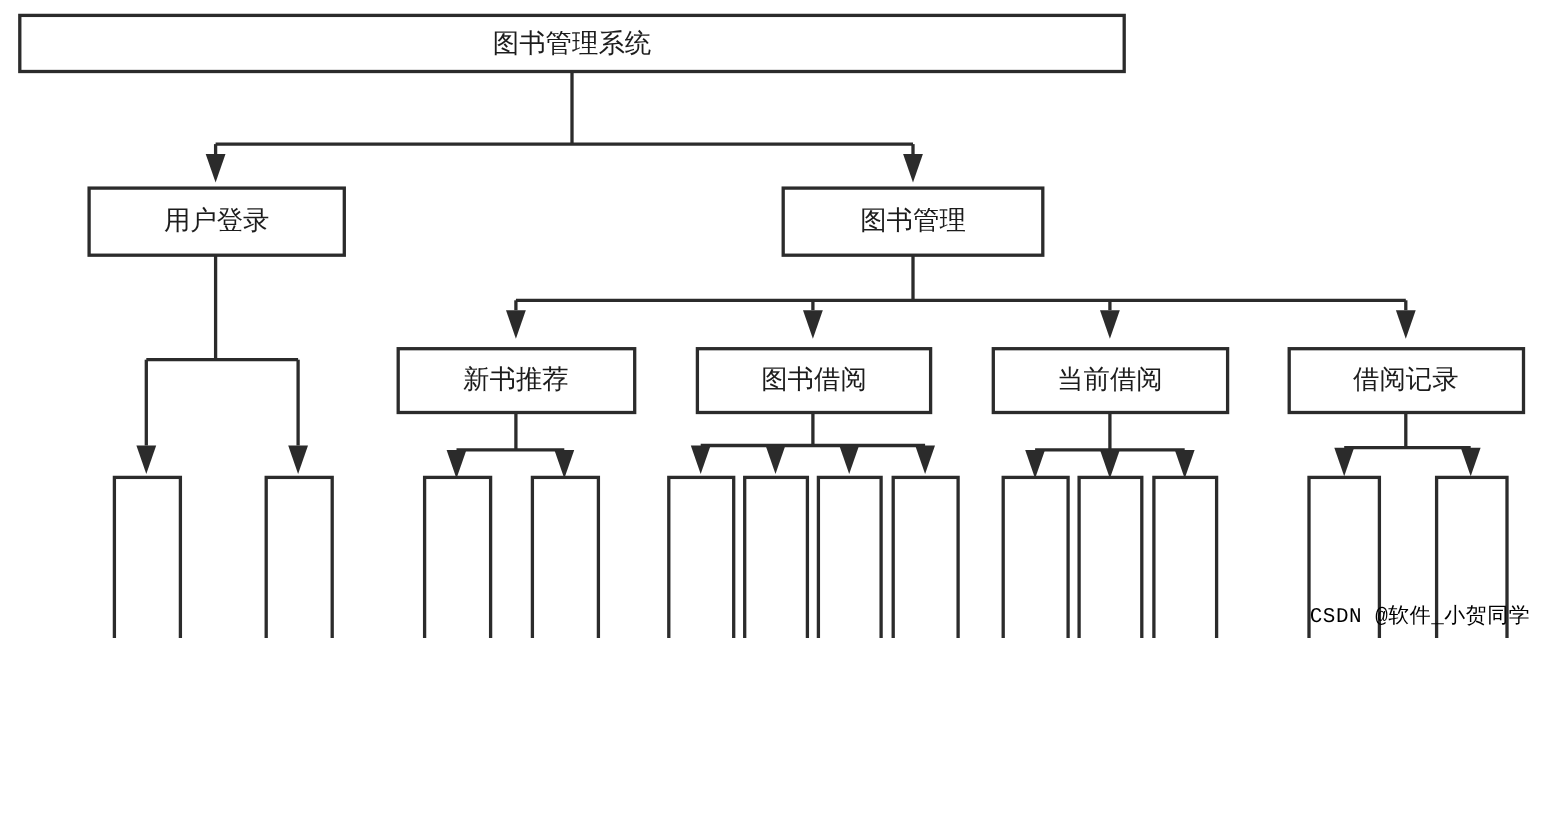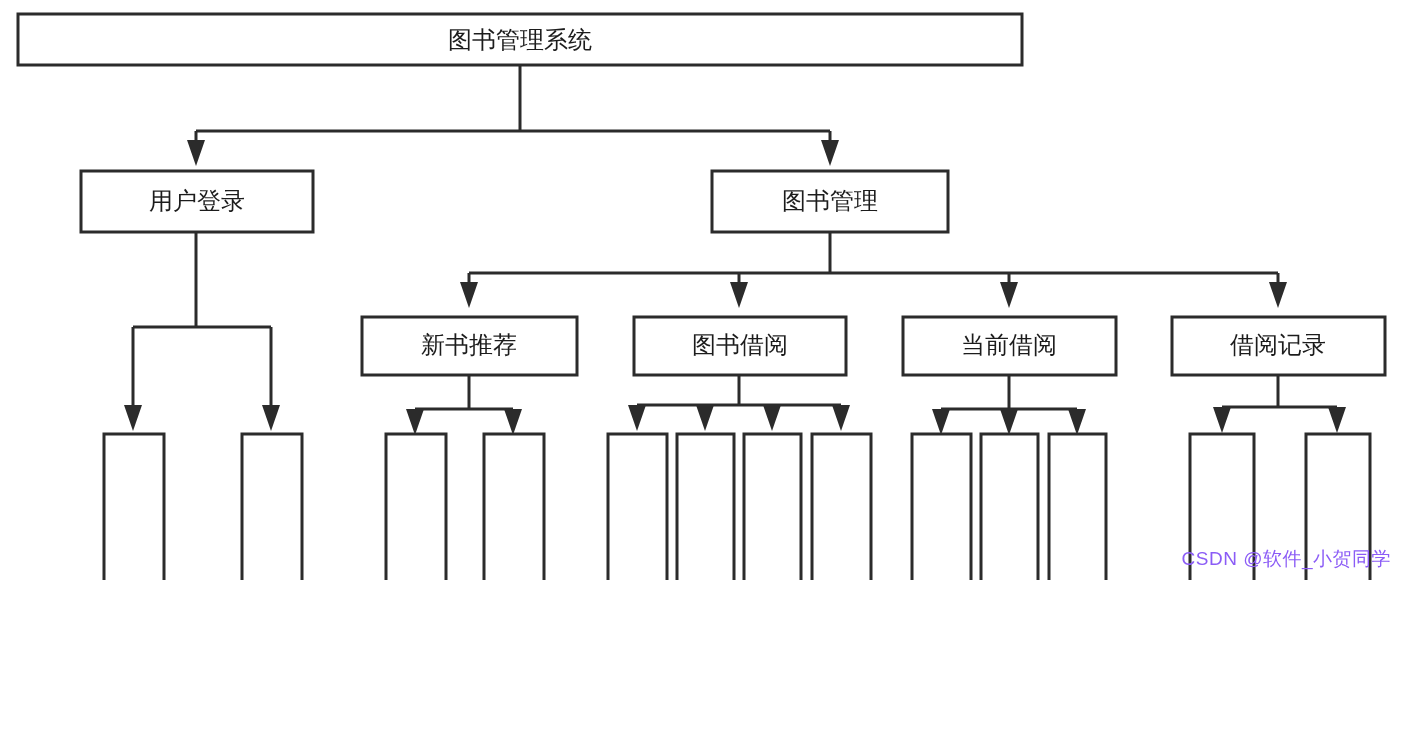--- a/index.html
+++ b/index.html
@@ -57,23 +57,23 @@
     white-space: nowrap;
     display: flex;
     align-items: center;
     justify-content: center;
     pointer-events: none;
   }
   .watermark {
     position: absolute;
     right: 14px;
     bottom: 8px;
-    font-family: Liberation Sans, sans-serif;
+    font-family: Liberation Mono, monospace;
     font-size: 19px;
-    color: #8b5cf6;
+    color: #000000;
     letter-spacing: 0.5px;
     white-space: nowrap;
     margin-left: 28px;
   }
 </style>
 </head>
 <body>
 
 <div id="stage">
 

